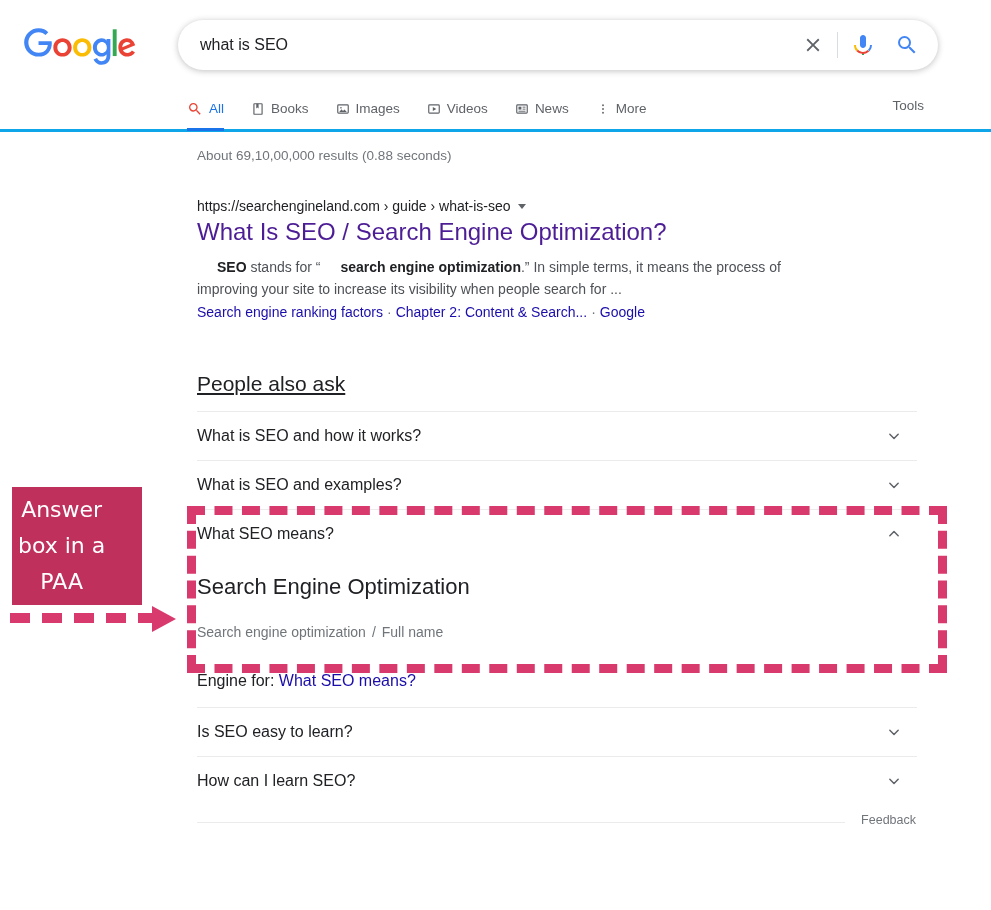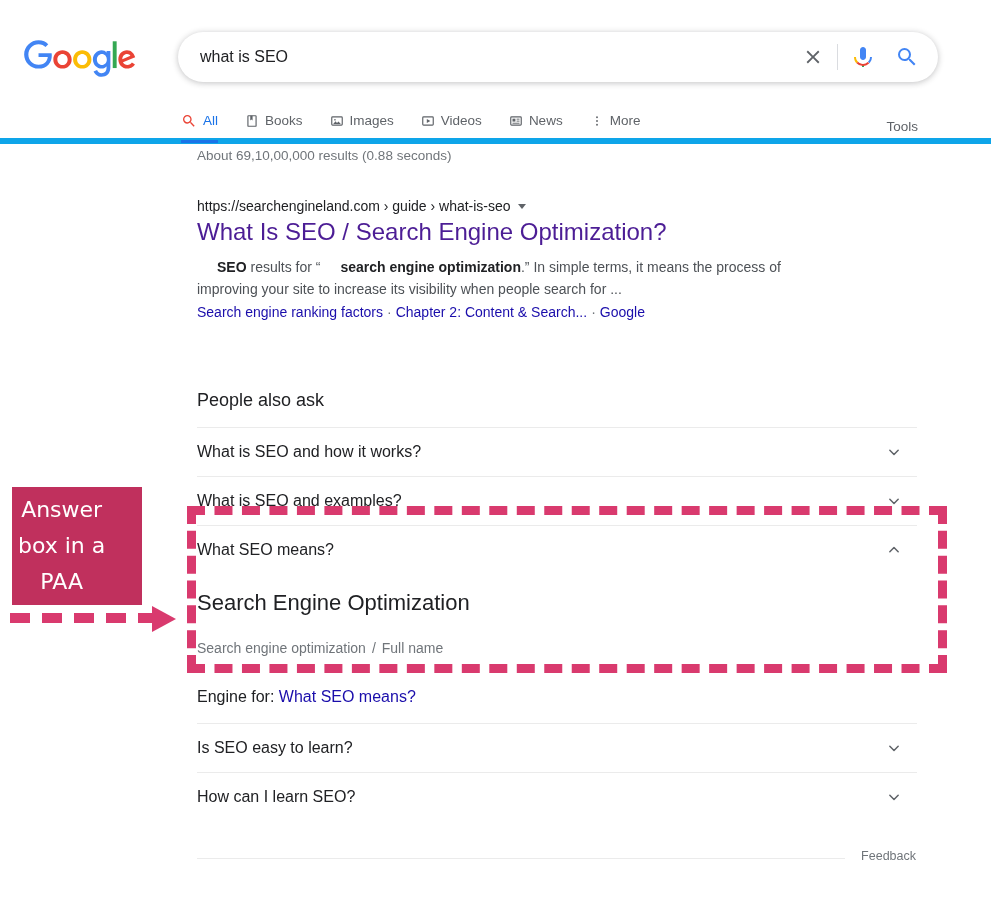--- a/index.html
+++ b/index.html
@@ -13,23 +13,22 @@
     font-family: "Liberation Sans", sans-serif;
     -webkit-font-smoothing: antialiased;
     overflow: hidden;
   }
 
   
   .header {
     position: absolute;
     left: 0; top: 0;
     width: 991px; height: 132px;
-    border-bottom: 6px solid #0ea5e9;
+    border-bottom: 3px solid #0ea5e9;
     background: #fff;
-    margin-top: 12px;
   }
 
   .logo {
     position: absolute;
     left: 24px; top: 27px;
     width: 112px; height: 40px;
     display: block;
   }
 
   .searchbar {
@@ -66,21 +65,21 @@
     background: #dadce0;
     flex: 0 0 auto;
     margin: 0 4px;
   }
   .mic-icon { width: 42px; height: 42px; }
   .magnifier-icon { width: 46px; height: 42px; margin-right: 8px; }
 
   
   .nav {
     position: absolute;
-    left: 181px; top: 98px;
+    left: 187px; top: 98px;
     width: 740px; height: 34px;
     display: flex;
     align-items: flex-start;
   }
   .nav-tab {
     display: flex;
     align-items: center;
     gap: 6px;
     height: 32px;
     margin-right: 27px;
@@ -100,21 +99,20 @@
   }
   .nav-tab svg { display: block; }
   .tools-btn {
     position: absolute;
     right: 3px; top: 0;
     font-size: 13.5px;
     color: #5f6368;
     cursor: pointer;
     height: 32px;
     display: flex;
-    align-items: center;
   }
 
   
   .results {
     position: absolute;
     left: 197px; top: 148px;
     width: 740px;
   }
   .result-stats {
     font-size: 13.5px;
@@ -168,25 +166,26 @@
   }
   .sl-sep { color: #70757a; padding: 0 4px; }
 
   
   .paa {
     position: absolute;
     left: 197px; top: 370px;
     width: 720px;
   }
   .paa-heading {
-    font-size: 18px;
+    font-size: 21px;
     color: #202124;
     line-height: 28px;
     font-weight: normal;
-    margin: 16px 0 13px 0;
+    margin: 0 0 13px 0;
+    text-decoration: underline;
   }
   .paa-row {
     border-top: 1px solid #ebebeb;
     display: flex;
     align-items: center;
     justify-content: space-between;
     height: 49px;
     cursor: pointer;
   }
   .paa-q {
@@ -231,21 +230,21 @@
   }
   .search-for a {
     color: #1a0dab;
     text-decoration: none;
     cursor: pointer;
   }
 
   .paa-feedback-row {
     position: relative;
     height: 34px;
-    margin-top: 20px;
+    margin-top: 0;
   }
   .paa-rule {
     position: absolute;
     left: 0; top: 17px;
     width: 648px;
     height: 1px;
     background: #ebebeb;
   }
   .feedback-link {
     position: absolute;
@@ -403,21 +402,21 @@
   <div class="result-stats">About 69,10,00,000 results (0.88 seconds)</div>
 
   <div>
     <div class="result-url-line">
       <span>https://searchengineland.com › guide › what-is-seo</span>
       <span class="url-caret"></span>
     </div>
 
     <div class="result-title">What Is SEO / Search Engine Optimization?</div>
 
-    <div class="result-snippet"><b>SEO</b><span> results for “</span><b>search engine optimization</b><span>.” In simple terms, it means the process of improving your site to increase its visibility when people search for ...</span></div>
+    <div class="result-snippet"><b>SEO</b><span> stands for “</span><b>search engine optimization</b><span>.” In simple terms, it means the process of improving your site to increase its visibility when people search for ...</span></div>
 
     <div class="result-sitelinks"><a>Search engine ranking factors</a><span class="sl-sep">·</span><a>Chapter 2: Content &amp; Search...</a><span class="sl-sep">·</span><a>Google</a></div>
   </div>
 </div>
 
 <div class="paa">
 
   <h2 class="paa-heading">People also ask</h2>
 
   <div class="paa-row">

